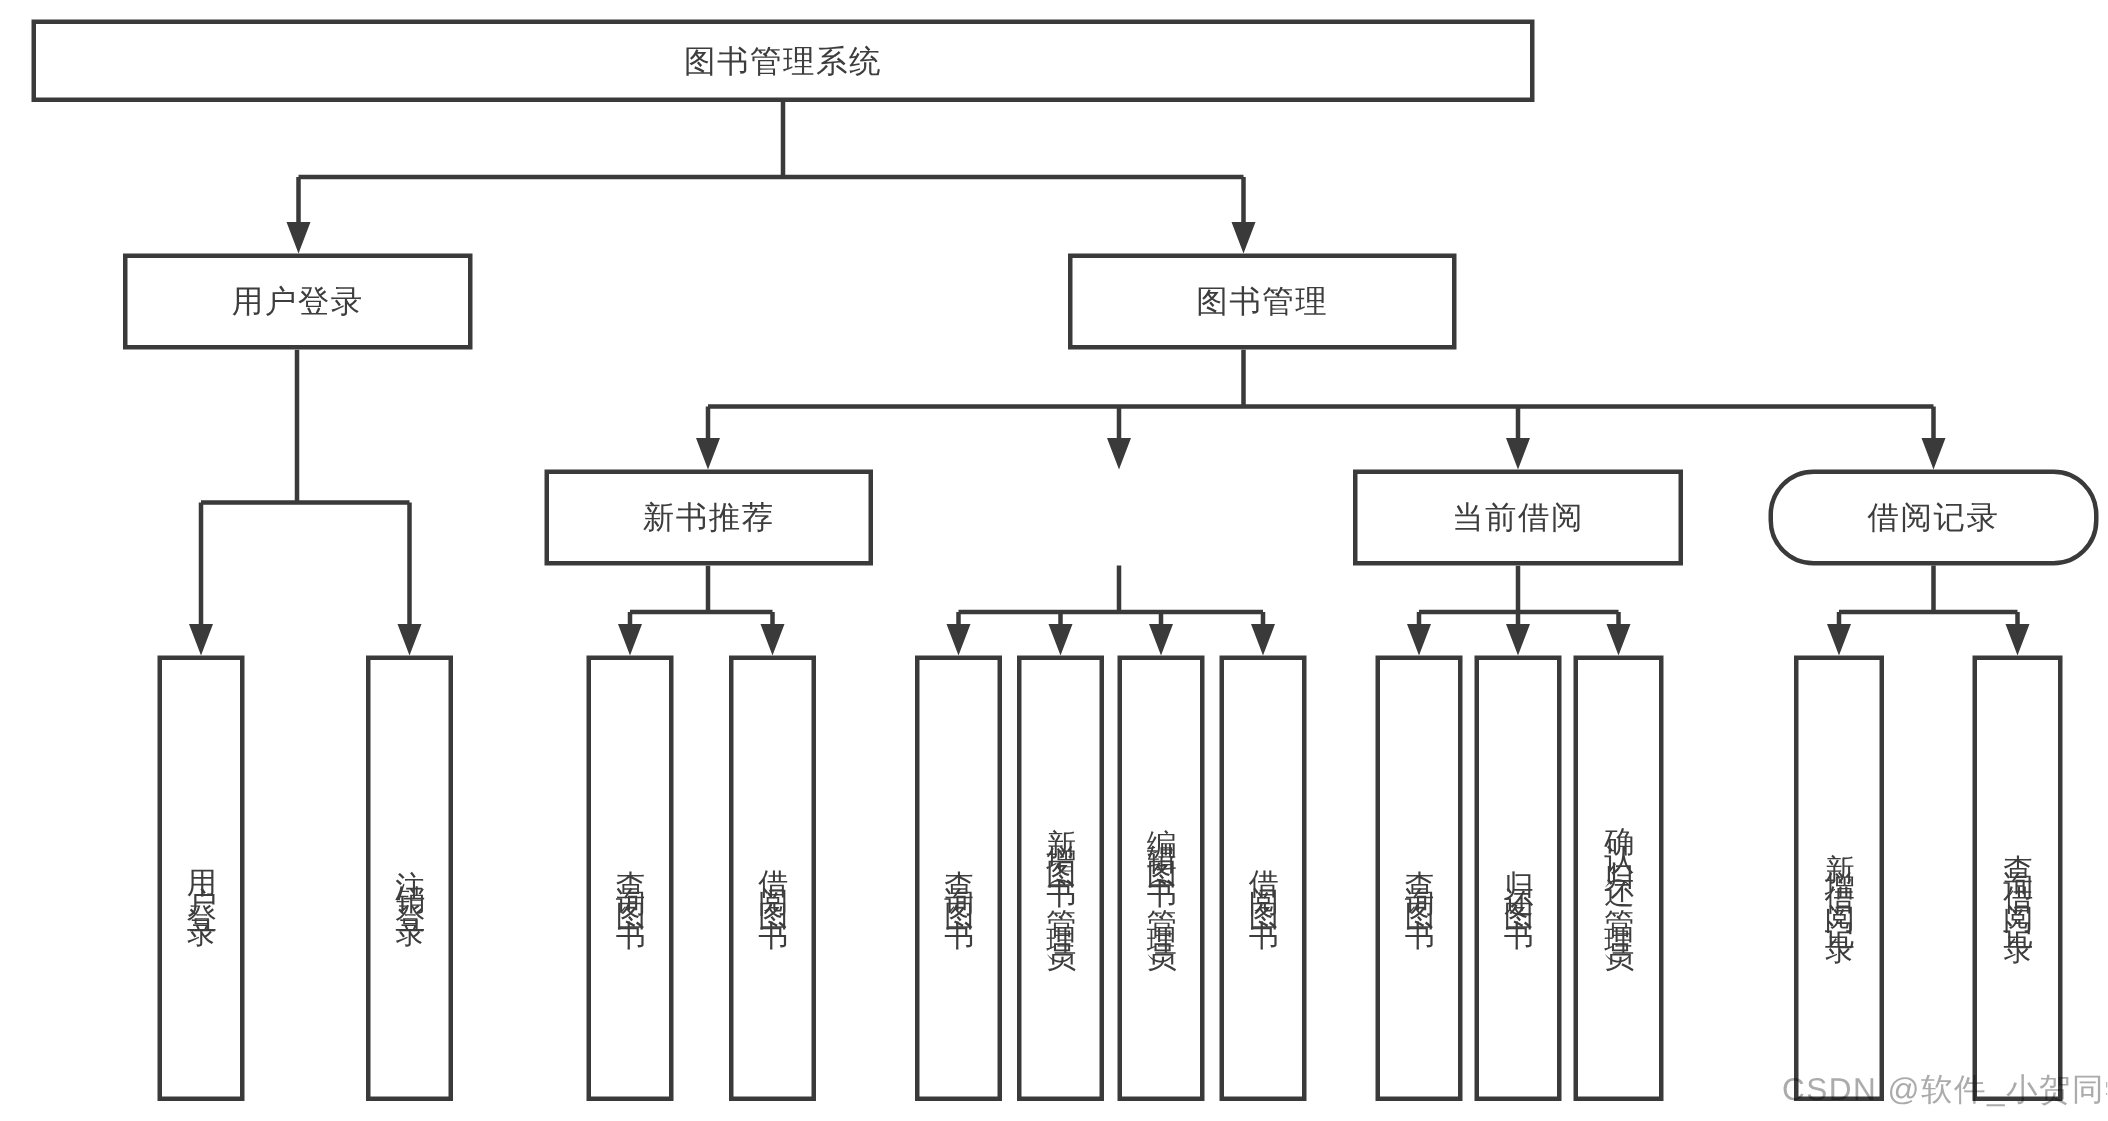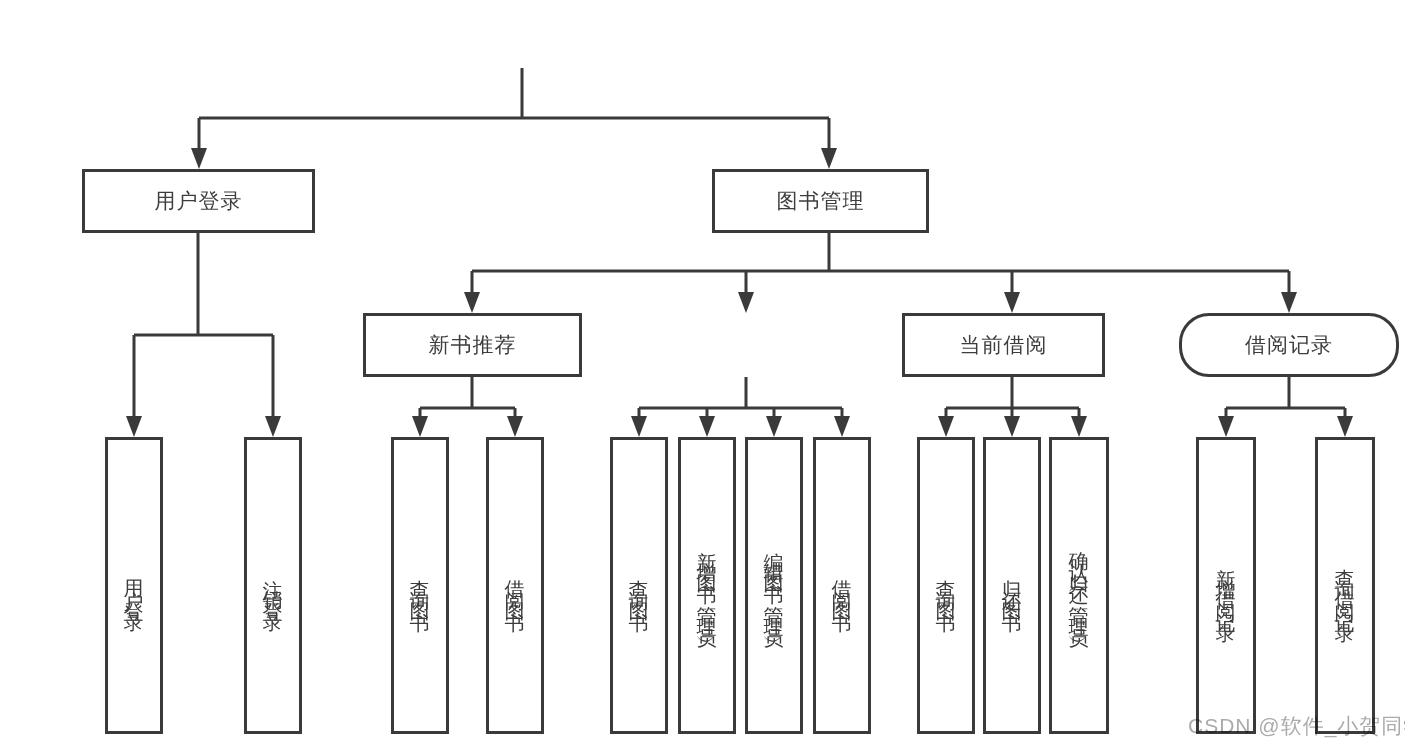--- a/index.html
+++ b/index.html
@@ -44,25 +44,25 @@
     height: 297px;
     writing-mode: vertical-rl;
     text-orientation: mixed;
     font-size: 20px;
     letter-spacing: 11px;
     line-height: 1;
     white-space: normal;
   }
   
   .n-user-login  { left: 82px;  top: 169px; width: 233px; }
-  .n-book-mgmt   { left: 712px; top: 169px; width: 217px; }
+  .n-book-mgmt   { left: 712px; top: 169px; width: 259px; }
   
   .n-new-book    { left: 363px;  top: 313px; width: 219px; }
   .n-book-borrow { left: 638px;  top: 313px; width: 216px; }
-  .n-cur-borrow  { left: 902px;  top: 313px; width: 203px; }
+  .n-cur-borrow  { left: 902px;  top: 313px; width: 220px; }
   .n-borrow-rec  { left: 1179px; top: 313px; width: 220px; border-radius: 30px; }
   
   .lf1  { left: 105px;  width: 58px; }
   .lf2  { left: 244px;  width: 58px; }
   .lf3  { left: 391px;  width: 58px; }
   .lf4  { left: 486px;  width: 58px; }
   .lf5  { left: 610px;  width: 58px; }
   .lf6  { left: 678px;  width: 58px; }
   .lf7  { left: 745px;  width: 58px; }
   .lf8  { left: 813px;  width: 58px; }
@@ -109,20 +109,21 @@
       <path d="M199 169 l-8 -21 h16 z M829 169 l-8 -21 h16 z"></path>
       <path d="M472 313 l-8 -21 h16 z M746 313 l-8 -21 h16 z M1012 313 l-8 -21 h16 z M1289 313 l-8 -21 h16 z"></path>
       <path d="M134 437 l-8 -21 h16 z M273 437 l-8 -21 h16 z"></path>
       <path d="M420 437 l-8 -21 h16 z M515 437 l-8 -21 h16 z"></path>
       <path d="M639 437 l-8 -21 h16 z M707 437 l-8 -21 h16 z M774 437 l-8 -21 h16 z M842 437 l-8 -21 h16 z"></path>
       <path d="M946 437 l-8 -21 h16 z M1012 437 l-8 -21 h16 z M1079 437 l-8 -21 h16 z"></path>
       <path d="M1226 437 l-8 -21 h16 z M1345 437 l-8 -21 h16 z"></path>
     </g>
   </svg>
 
+  <div class="box root-box">图书管理系统</div>
 
   <div class="box hbox n-user-login">用户登录</div>
   <div class="box hbox n-book-mgmt">图书管理</div>
 
   <div class="box hbox n-new-book">新书推荐</div>
   <div class="box hbox n-cur-borrow">当前借阅</div>
   <div class="box hbox n-borrow-rec">借阅记录</div>
 
   <div class="box leaf lf1">用户登录</div>
   <div class="box leaf lf2">注销登录</div>

